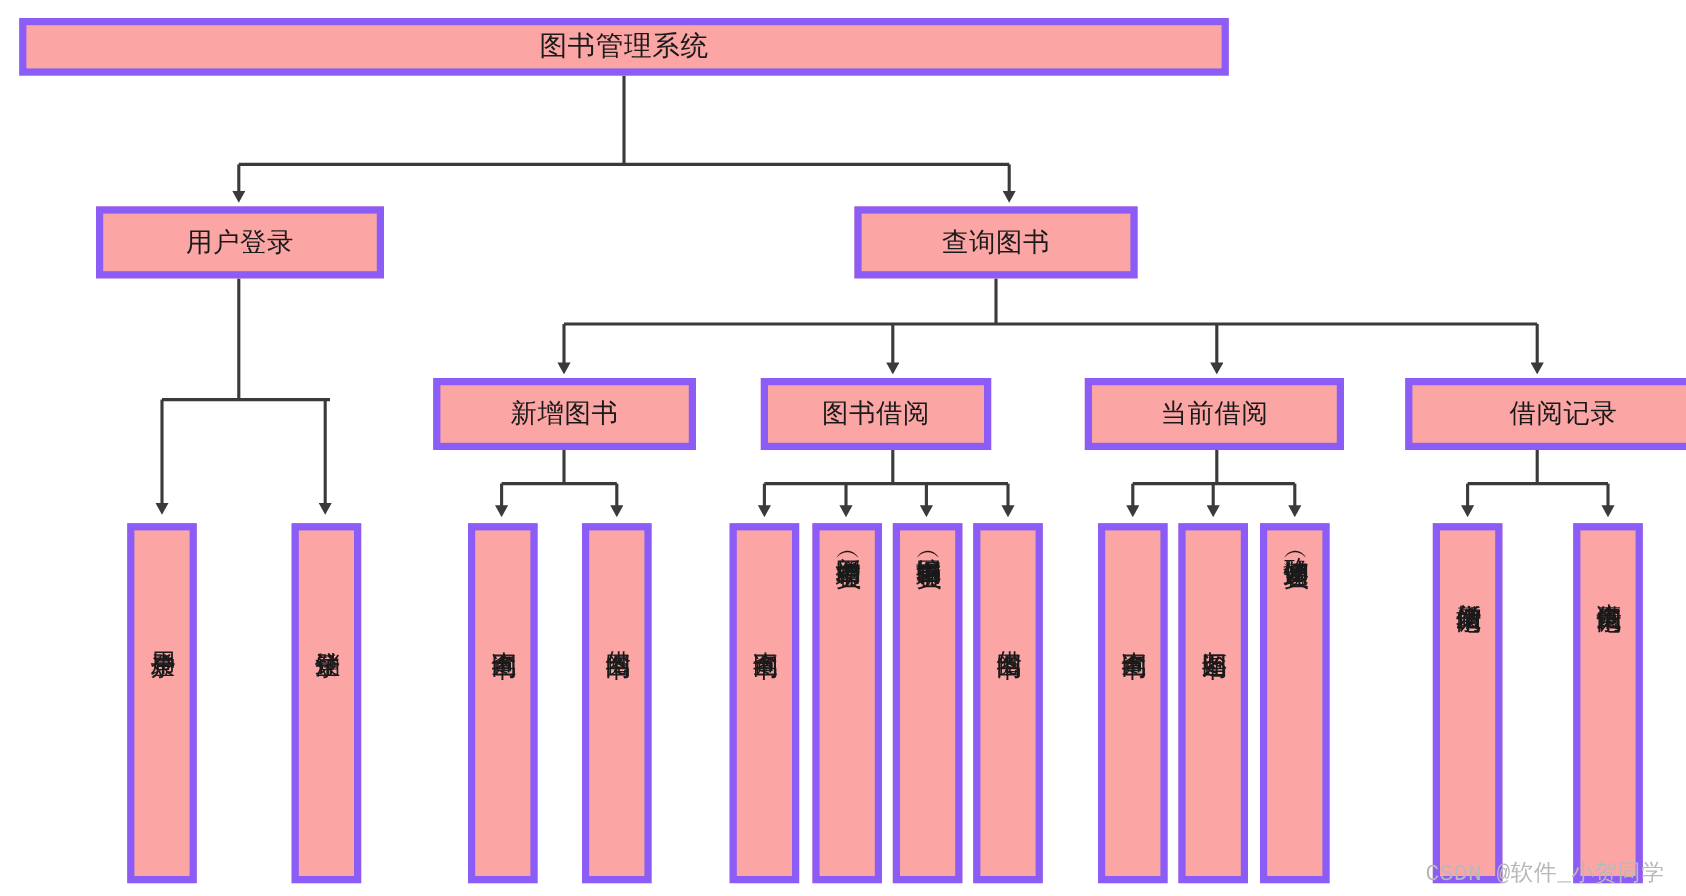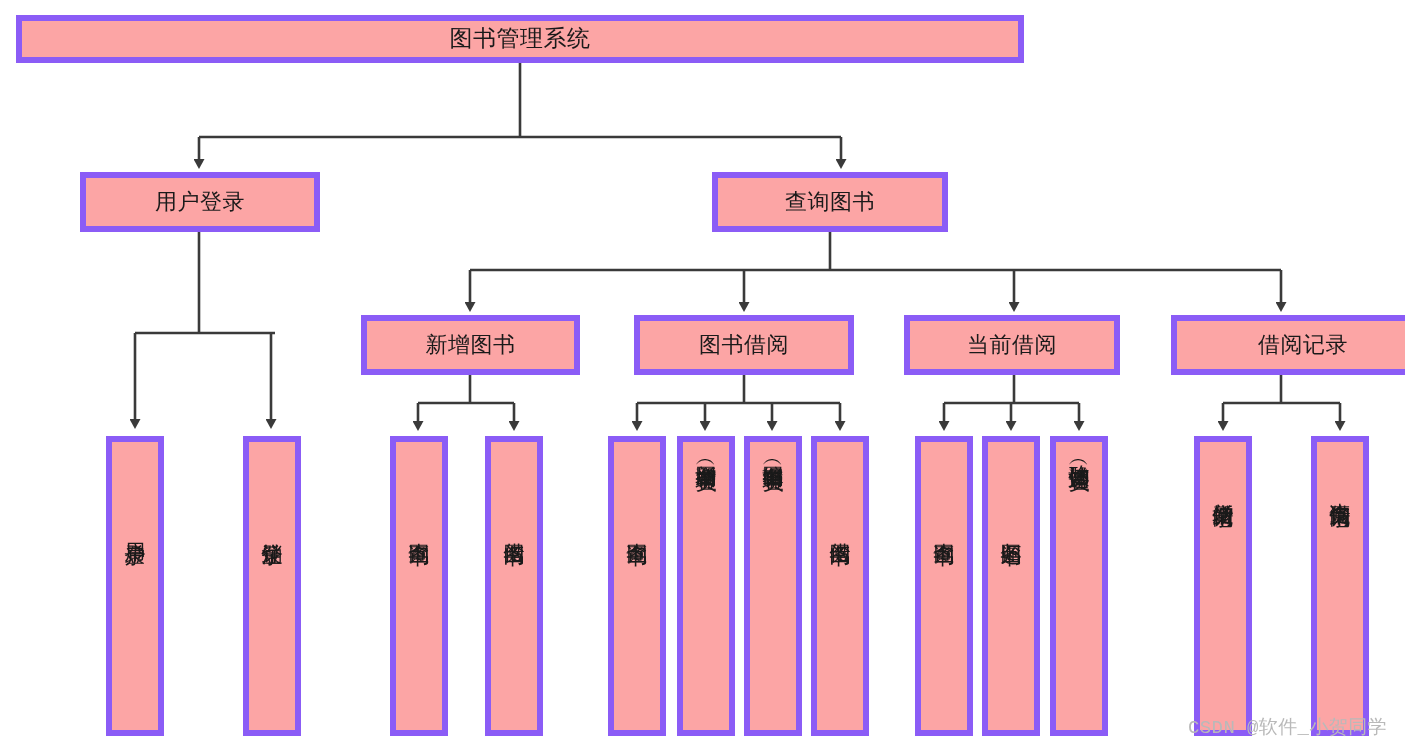--- a/index.html
+++ b/index.html
@@ -138,21 +138,21 @@
   <div class="node horiz" style="left:80px; top:172px; width:240px; height:60px;">
     <span class="node-label">用户登录</span>
   </div>
   <div class="node horiz" style="left:712px; top:172px; width:236px; height:60px;">
     <span class="node-label">查询图书</span>
   </div>
 
   <div class="node horiz" style="left:361px; top:315px; width:219px; height:60px;">
     <span class="node-label">新增图书</span>
   </div>
-  <div class="node horiz" style="left:634px; top:315px; width:220px; height:60px;align-items:center;">
+  <div class="node horiz" style="left:634px; top:315px; width:192px; height:60px;align-items:center;">
     <span class="node-label">图书借阅</span>
   </div>
   <div class="node horiz" style="left:904px; top:315px; width:216px; height:60px;">
     <span class="node-label">当前借阅</span>
   </div>
   <div class="node horiz" style="left:1171px; top:315px; width:264px; height:60px;">
     <span class="node-label">借阅记录</span>
   </div>
 
   <div class="node vert" style="left:106px; top:436px; width:58px; height:300px; padding-top:84px;">

